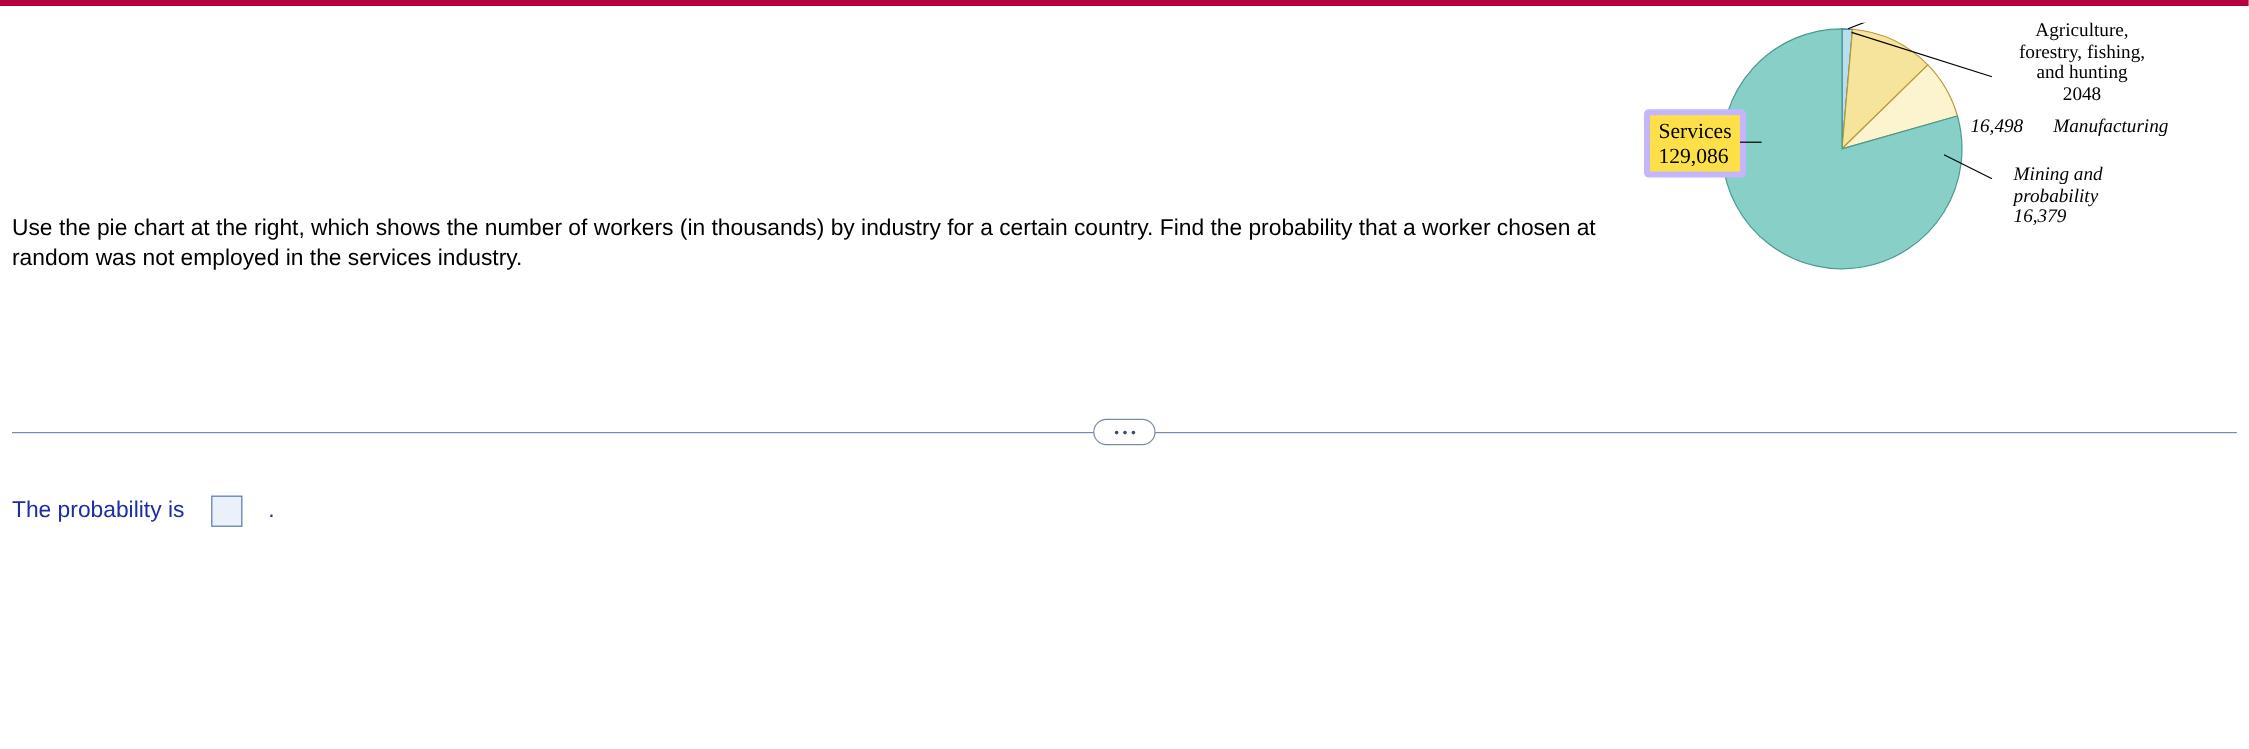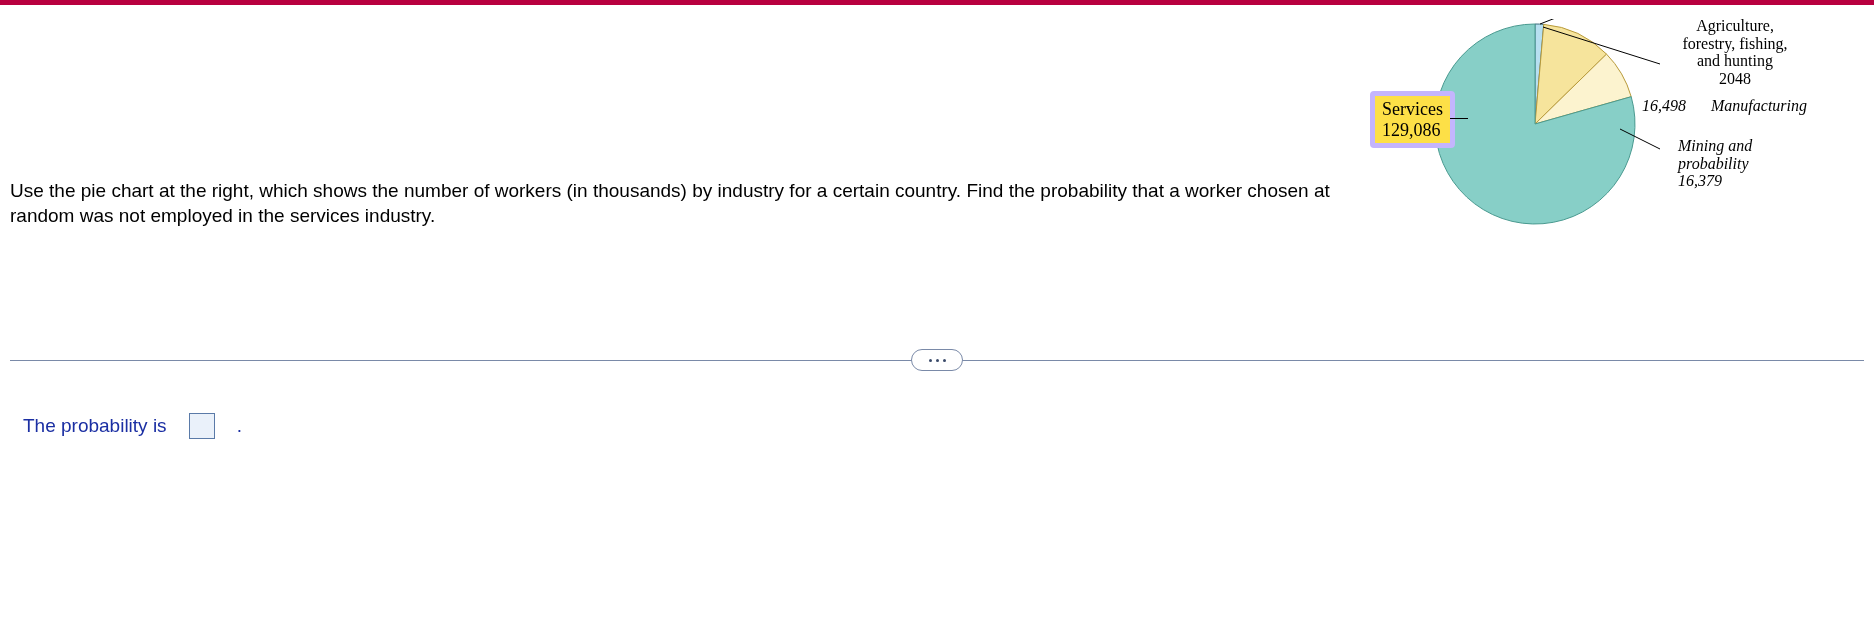--- a/index.html
+++ b/index.html
@@ -113,21 +113,20 @@
   }
   .answer-block {
     margin-top: 40px;
     color: #1b2fa3;
     line-height: 1.6;
   }
   .answer-line {
     display: flex;
     align-items: center;
     gap: 22px;
-    margin-left: 13px;
   }
   .answer-input {
     width: 26px;
     height: 26px;
     border: 1px solid #5a7aa8;
     background: #eaf1fa;
     font-size: 16px;
     text-align: center;
     color: #1b2fa3;
     padding: 0;

